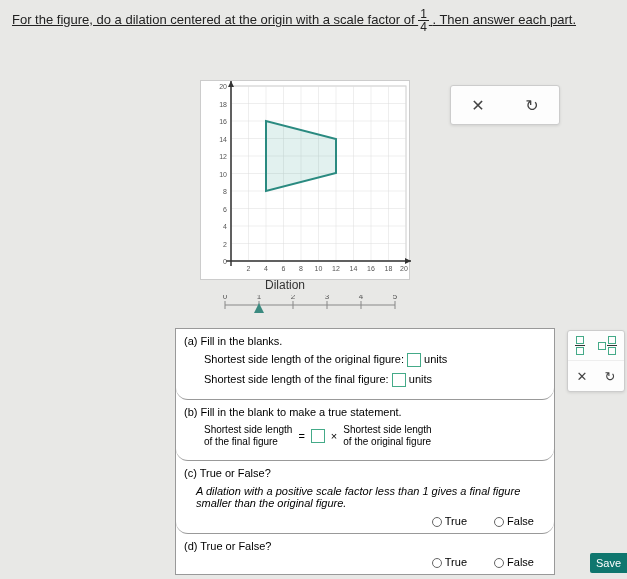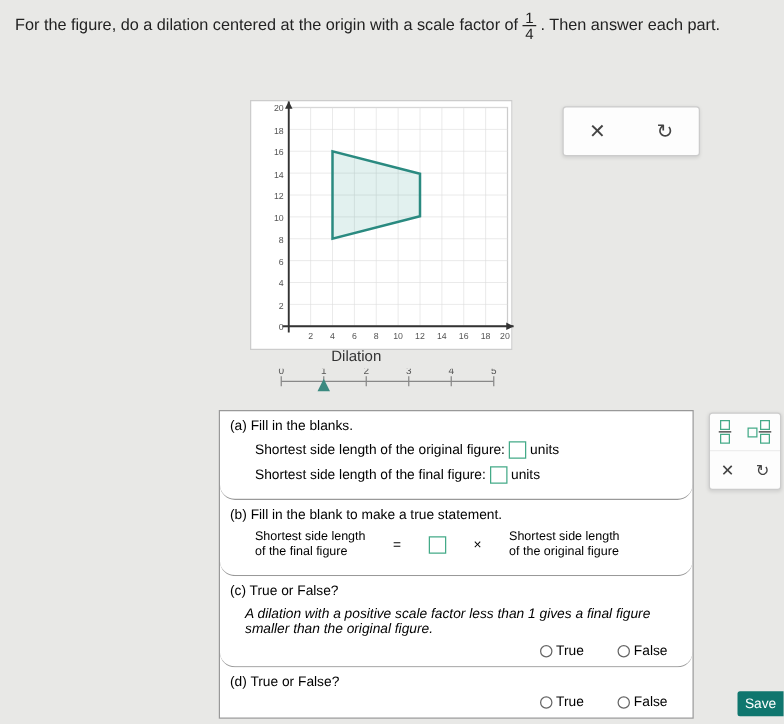--- a/index.html
+++ b/index.html
@@ -10,20 +10,21 @@
     background: #e8e8e6;
     width: 627px;
     height: 579px;
     overflow: hidden;
     position: relative;
   }
   .instruction {
     padding: 8px 12px;
     font-size: 13px;
     color: #222;
+    text-decoration: underline;
   }
   .fraction {
     display: inline-block;
     vertical-align: middle;
     text-align: center;
     line-height: 1;
     font-size: 12px;
   }
   .fraction .num { display: block; border-bottom: 1px solid #222; padding: 0 2px; }
   .fraction .den { display: block; padding: 0 2px; }
@@ -264,21 +265,21 @@
       <span> units</span>
     </div>
     <div class="q-line" style="padding-left:20px">
       <span>Shortest side length of the final figure: </span>
       <span class="blank-box"></span>
       <span> units</span>
     </div>
   </div>
   <div class="q-section">
     <div>(b)  Fill in the blank to make a true statement.</div>
-    <div class="q-line" style="padding-left:20px; display:flex; align-items:center; gap:22px;">
+    <div class="q-line" style="padding-left:20px; display:flex; align-items:center; gap:6px;">
       <span class="eq-label">
         <span>Shortest side length</span><br>
         <span>of the final figure</span>
       </span>
       <span>=</span>
       <span class="blank-box"></span>
       <span>×</span>
       <span class="eq-label">
         <span>Shortest side length</span><br>
         <span>of the original figure</span>

